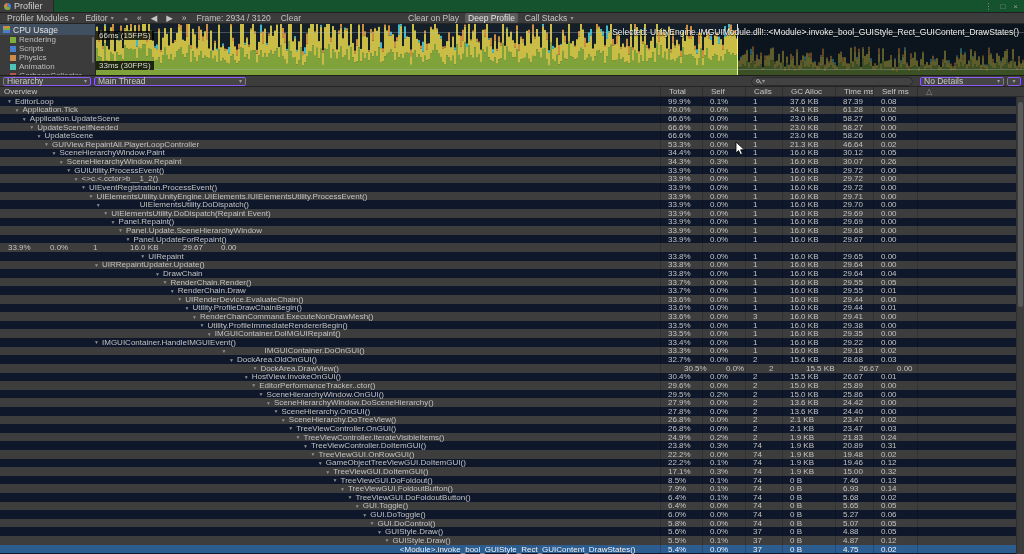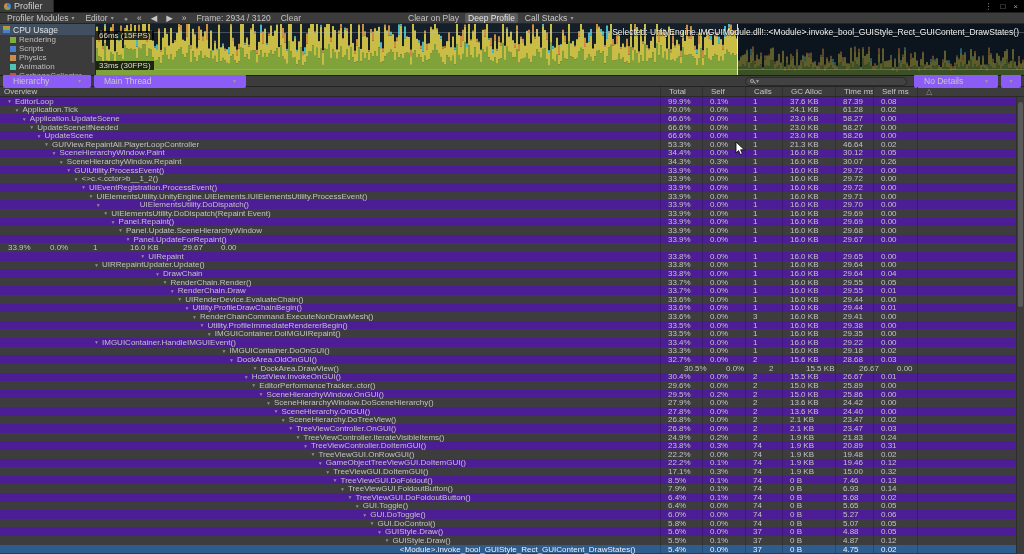--- a/index.html
+++ b/index.html
@@ -2,21 +2,21 @@
 <html><head>
 <meta charset="utf-8">
 <title>Profiler</title>
 <style>
   html,body{margin:0;padding:0;background:#222;}
   .window{width:1024px;height:554px;position:relative;overflow:hidden;background:#3a3a3a;
     font-family:"Liberation Sans",sans-serif;color:#c8c8c8;}
   .window *{box-sizing:border-box;}
 
   
-  .titlebar{height:13px;background:#000000;display:flex;align-items:stretch;border-bottom:1px solid #1f1f1f;}
+  .titlebar{height:13px;background:#14532d;display:flex;align-items:stretch;border-bottom:1px solid #1f1f1f;}
   .tab{background:#3c3c3c;padding:0 10px 0 4px;display:flex;align-items:center;gap:3px;font-size:9px;color:#d2d2d2;border-right:1px solid #262626;}
   .tab-icon{width:7px;height:7px;border-radius:50%;background:conic-gradient(#4c7ecf 0 35%,#7fae3c 35% 70%,#cf8b4c 70%);}
   .win-controls{margin-left:auto;display:flex;align-items:center;gap:8px;padding-right:6px;color:#9b9b9b;font-size:8px;}
 
   
   .toolbar1,.toolbar2{height:11px;background:#3c3c3c;border-bottom:1px solid #242424;display:flex;align-items:center;font-size:8.5px;color:#c8c8c8;padding:0 3px;gap:3px;white-space:nowrap;}
   .dd{display:flex;align-items:center;gap:3px;padding:0 4px;}
   .caret{font-size:6px;color:#9a9a9a;line-height:1;}
   .tbtn{padding:0 3px;color:#c4c4c4;}
   .tbtn.active{background:#5b5b5b;border-radius:2px;color:#e6e6e6;}
@@ -35,39 +35,39 @@
 
   .chart{flex:1;position:relative;overflow:hidden;}
   .chart svg{position:absolute;left:0;bottom:0;}
   .dim-overlay{position:absolute;left:641px;top:0;right:0;bottom:0;background:rgba(6,12,20,0.55);}
   .playhead{position:absolute;left:641px;top:0;bottom:0;width:1px;background:#e8e8e8;}
   .ref-line{position:absolute;left:0;right:0;height:1px;background:rgba(190,200,210,0.3);}
   .ref-label{position:absolute;left:0;background:rgba(0,0,0,0.78);color:#d8d8d8;font-size:8px;line-height:9px;padding:0 3px;}
   .selected-label{position:absolute;top:3px;right:5px;font-size:8.5px;color:#f2f2f2;text-shadow:0 1px 1px #000;}
 
   
-  .dd2{display:flex;align-items:center;justify-content:space-between;background:#454545;border:7px solid #8b5cf6;border-radius:2px;height:9px;padding:0 3px;font-size:8.5px;}
+  .dd2{display:flex;align-items:center;justify-content:space-between;background:#454545;border:1px solid #8b5cf6;border-radius:2px;height:9px;padding:0 3px;font-size:8.5px;}
   .dd2.w-hier{width:88px;}
   .dd2.w-thread{width:152px;}
   .dd2.w-details{width:84px;}
   .dd2.w-mini{width:14px;justify-content:center;}
   .cpu-text{margin-left:auto;display:flex;gap:12px;color:#cccccc;margin-right:42px;margin-top:44px;}
   .search{width:162px;height:9px;background:#424242;border:1px solid #2a2a2a;border-radius:5px;display:flex;align-items:center;gap:2px;padding:0 4px;margin-right:4px;}
   .mag{width:4px;height:4px;border:1px solid #a5a5a5;border-radius:50%;position:relative;flex:none;}
   .mag::after{content:"";position:absolute;width:3px;height:1px;background:#a5a5a5;right:-3px;bottom:-1px;transform:rotate(45deg);}
   .search input{flex:1;background:transparent;border:none;outline:none;color:#ddd;font-size:8px;padding:0;min-width:0;font-family:"Liberation Sans",sans-serif;}
 
   
   .table-header{height:10px;background:#3c3c3c;border-bottom:1px solid #2a2a2a;display:flex;align-items:center;font-size:8px;color:#c6c6c6;}
   .th{height:100%;display:flex;align-items:center;padding-left:8px;border-left:1px solid #2f2f2f;overflow:hidden;white-space:nowrap;}
   .th.name{width:660px;padding-left:4px;border-left:none;}
   .w-total{width:42px;} .w-self{width:43px;} .w-calls{width:37px;} .w-gc{width:53px;} .w-time{width:38px;} .w-selfms{width:44px;}
   .th.fill{flex:1;justify-content:flex-start;color:#8f8f8f;}
 
-  .table-body{position:relative;height:457px;background:#4c1d95;overflow:hidden;font-size:8px;color:#c2c2c2;}
+  .table-body{position:relative;height:457px;background:#0f172a;overflow:hidden;font-size:8px;color:#c2c2c2;}
   .trow{display:flex;align-items:center;height:8.62px;white-space:nowrap;}
   .trow.alt{background:#3d3d3d;}
   .trow.selected{background:#2d5c8f;color:#ecf2f8;}
   .c{padding-left:8px;overflow:hidden;white-space:nowrap;flex:none;}
   .c.name{width:660px;padding-left:0;display:flex;align-items:center;}
   .fold{width:9px;flex:none;text-align:center;font-size:5px;color:#8f8f8f;margin-right:1px;}
   .trow.selected .fold{color:#cfe0f0;}
   .col-lines div{position:absolute;top:0;bottom:0;width:1px;background:rgba(0,0,0,0.18);pointer-events:none;}
   .vscroll{position:absolute;right:0;top:0;bottom:0;width:8px;background:#3c3c3c;border-left:1px solid #2e2e2e;}
   .vthumb{position:absolute;left:1px;right:1px;top:5px;height:205px;background:#5a5a5a;border-radius:3px;}
@@ -1747,21 +1747,21 @@
           <span>IMGUIContainer.HandleIMGUIEvent()</span>
         </div>
         <div class="c w-total">33.4%</div>
         <div class="c w-self">0.0%</div>
         <div class="c w-calls">1</div>
         <div class="c w-gc">16.0 KB</div>
         <div class="c w-time">29.22</div>
         <div class="c w-selfms">0.00</div>
       </div>
       <div class="trow alt">
-        <div class="c name" style="padding-left: 219.6px;">
+        <div class="c name" style="padding-left: 219.6px; gap: 35px;">
           <span class="fold">▼</span>
           <span>IMGUIContainer.DoOnGUI()</span>
         </div>
         <div class="c w-total">33.3%</div>
         <div class="c w-self">0.0%</div>
         <div class="c w-calls">1</div>
         <div class="c w-gc">16.0 KB</div>
         <div class="c w-time">29.18</div>
         <div class="c w-selfms">0.02</div>
       </div>

